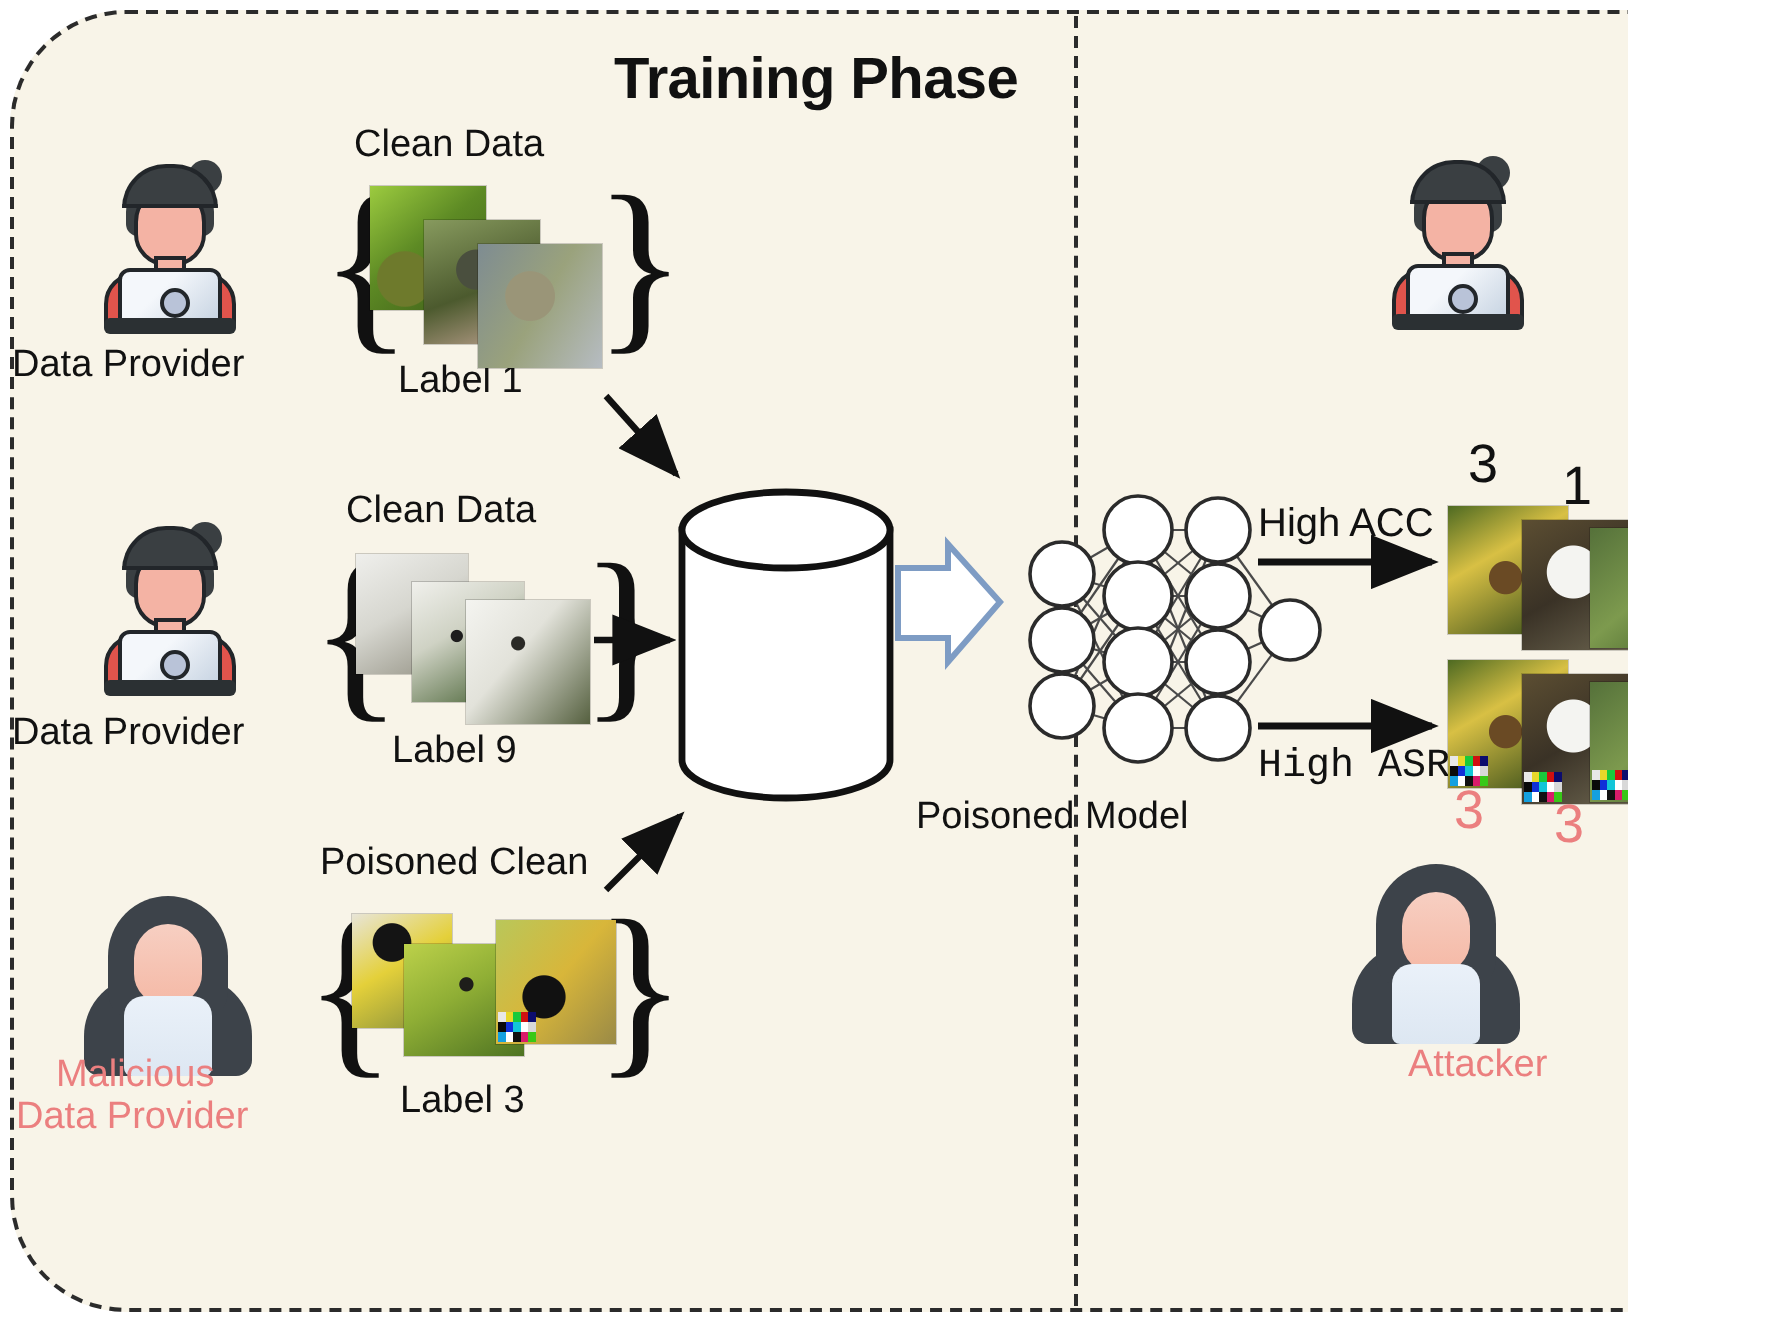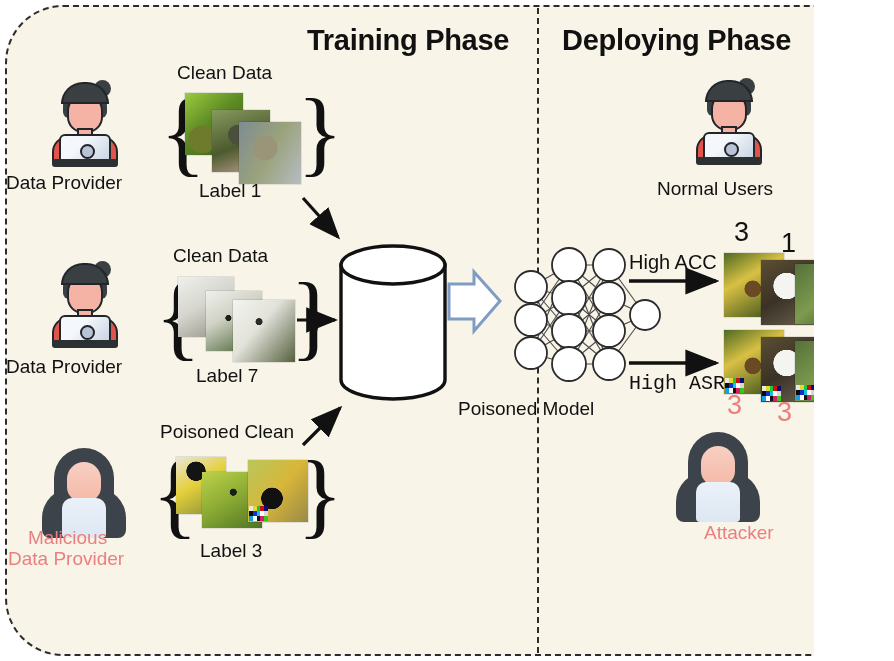--- a/index.html
+++ b/index.html
@@ -161,21 +161,20 @@
 </style>
 </head>
 <body>
 
 <div id="canvas">
 
   <div class="frame"></div>
   <div class="divider"></div>
 
   <div class="phase-title" id="title-training">Training Phase</div>
-  <div class="phase-title" id="title-deploying">Deploying Phase</div>
 
   <div class="person" style="left:46px; top:82px;">
     <div class="hair"></div>
     <div class="face"></div>
     <div class="hair2"></div>
     <div class="neck"></div>
     <div class="body"></div>
     <div class="laptop"></div>
     <div class="base"></div>
   </div>
@@ -202,21 +201,21 @@
     <div class="face"></div>
     <div class="hair2"></div>
     <div class="neck"></div>
     <div class="body"></div>
     <div class="laptop"></div>
     <div class="base"></div>
   </div>
   <div class="label" style="left:6px; top:356px;">Data Provider</div>
 
   <div class="label" style="left:173px; top:245px;">Clean Data</div>
-  <div class="label" style="left:196px; top:365px;">Label 7</div>
+  <div class="label" style="left:196px; top:365px;">Label 9</div>
 
   <div class="brace" style="left:155px; top:268px; font-size:96px;">{</div>
   <div class="brace" style="left:290px; top:268px; font-size:96px;">}</div>
 
   <div class="photo" style="left:178px; top:277px; width:56px; height:60px;
        background-image: radial-gradient(circle at 55% 35%, #2f2f2b 0 5%, transparent 6%),
          linear-gradient(150deg, #efefec 0%, #d6d6cf 45%, #8e8c7e 100%);"></div>
   <div class="photo" style="left:206px; top:291px; width:56px; height:60px;
        background-image: radial-gradient(circle at 40% 45%, #1e1e1e 0 6%, transparent 7%),
          linear-gradient(150deg, #f0f0ec 0%, #cfd2c4 40%, #3e5a2a 100%);"></div>
@@ -259,21 +258,20 @@
 
   <div class="person" style="left:690px; top:80px;">
     <div class="hair"></div>
     <div class="face"></div>
     <div class="hair2"></div>
     <div class="neck"></div>
     <div class="body"></div>
     <div class="laptop"></div>
     <div class="base"></div>
   </div>
-  <div class="label" style="left:657px; top:178px;">Normal Users</div>
 
   <div class="hacker" style="left:676px; top:432px;">
     <div class="hoodbody"></div>
     <div class="hood"></div>
     <div class="face"></div>
     <div class="chest"></div>
   </div>
   <div class="label pink" style="left:704px; top:522px;">Attacker</div>
 
   <div class="label small" style="left:629px; top:251px;">High ACC</div>

